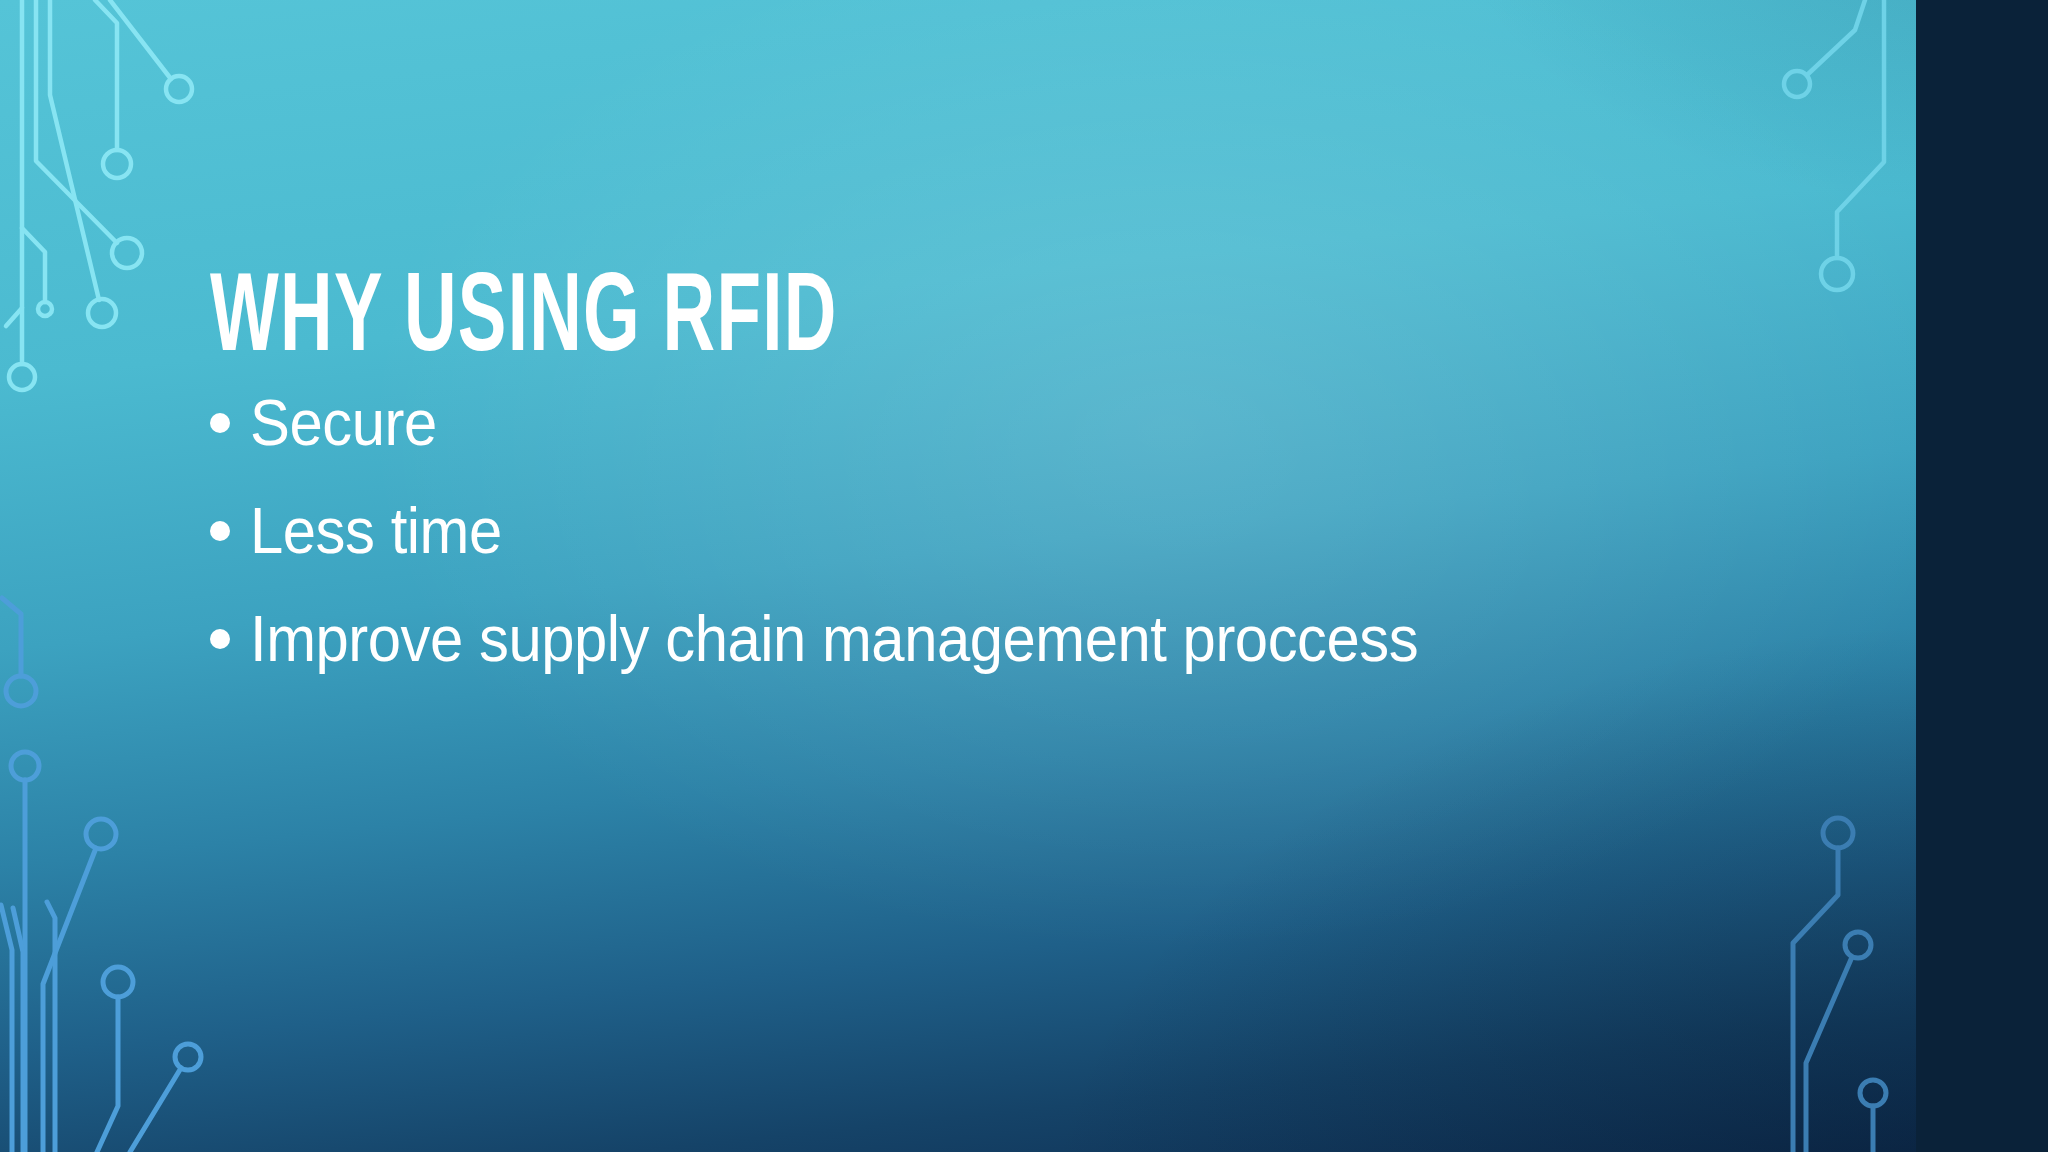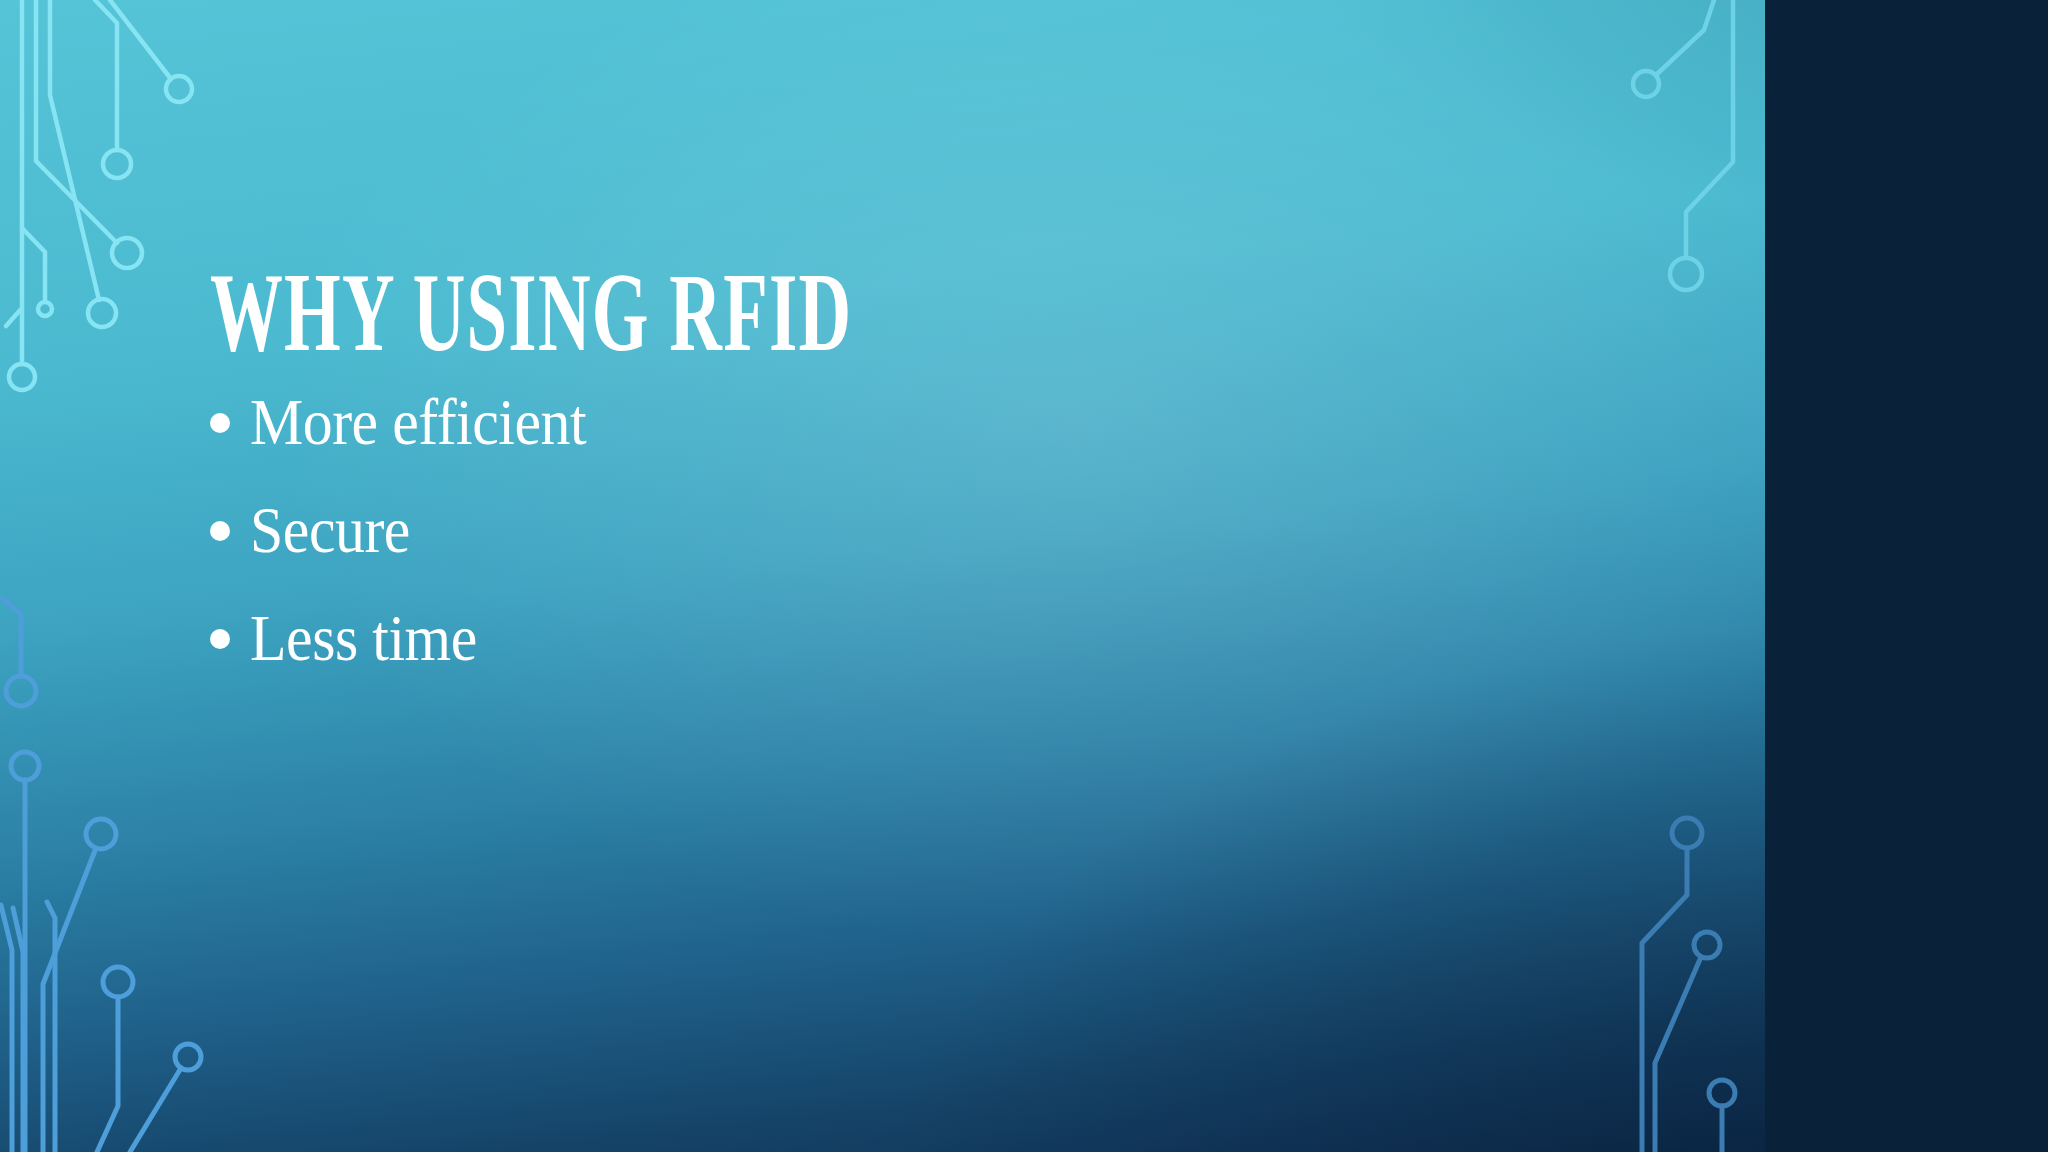--- a/index.html
+++ b/index.html
@@ -1,20 +1,20 @@
 <!DOCTYPE html>
 <html><head>
 <meta charset="utf-8">
 <style>
   html,body{margin:0;padding:0;background:#0a2239;}
   .slide{
     position:relative;
-    width:1765px;height:1152px;
+    width:1916px;height:1152px;
     overflow:hidden;
-    font-family:Liberation Serif, serif;
+    font-family:Liberation Sans, sans-serif;
     background:
       radial-gradient(ellipse 1300px 850px at 61% 37%, rgba(255,255,255,0.13), rgba(255,255,255,0) 62%),
       radial-gradient(ellipse 1500px 1000px at 103% 108%, rgba(5,22,44,0.50), rgba(5,22,44,0) 62%),
       radial-gradient(ellipse 900px 500px at 104% -8%, rgba(10,70,100,0.18), rgba(10,70,100,0) 60%),
       linear-gradient(174deg, #55c4d7 0%, #4bbad0 28%, #3ca2c0 48%, #2c82a7 64%, #1f6089 78%, #154368 90%, #0f3054 100%);
   }
   .deco{position:absolute;pointer-events:none;}
   .deco-tl{left:0;top:0;}
   .deco-tr{right:0;top:0;}
   .deco-bl{left:0;bottom:0;}
@@ -103,25 +103,25 @@
       <circle cx="157" cy="361" r="13"></circle>
       <path d="M157,374 V420"></path>
     </g>
   </svg>
 
   <h1 class="title">WHY USING RFID</h1>
 
   <ul class="bullets">
     <li class="bullet">
       <span class="dot"></span>
-      <span class="bullet-text">More efficient</span>
-    </li>
-    <li class="bullet">
-      <span class="dot"></span>
       <span class="bullet-text">Secure</span>
     </li>
     <li class="bullet">
       <span class="dot"></span>
       <span class="bullet-text">Less time</span>
     </li>
+    <li class="bullet">
+      <span class="dot"></span>
+      <span class="bullet-text">Improve supply chain management proccess</span>
+    </li>
   </ul>
 
 </div>
 
 </body></html>

